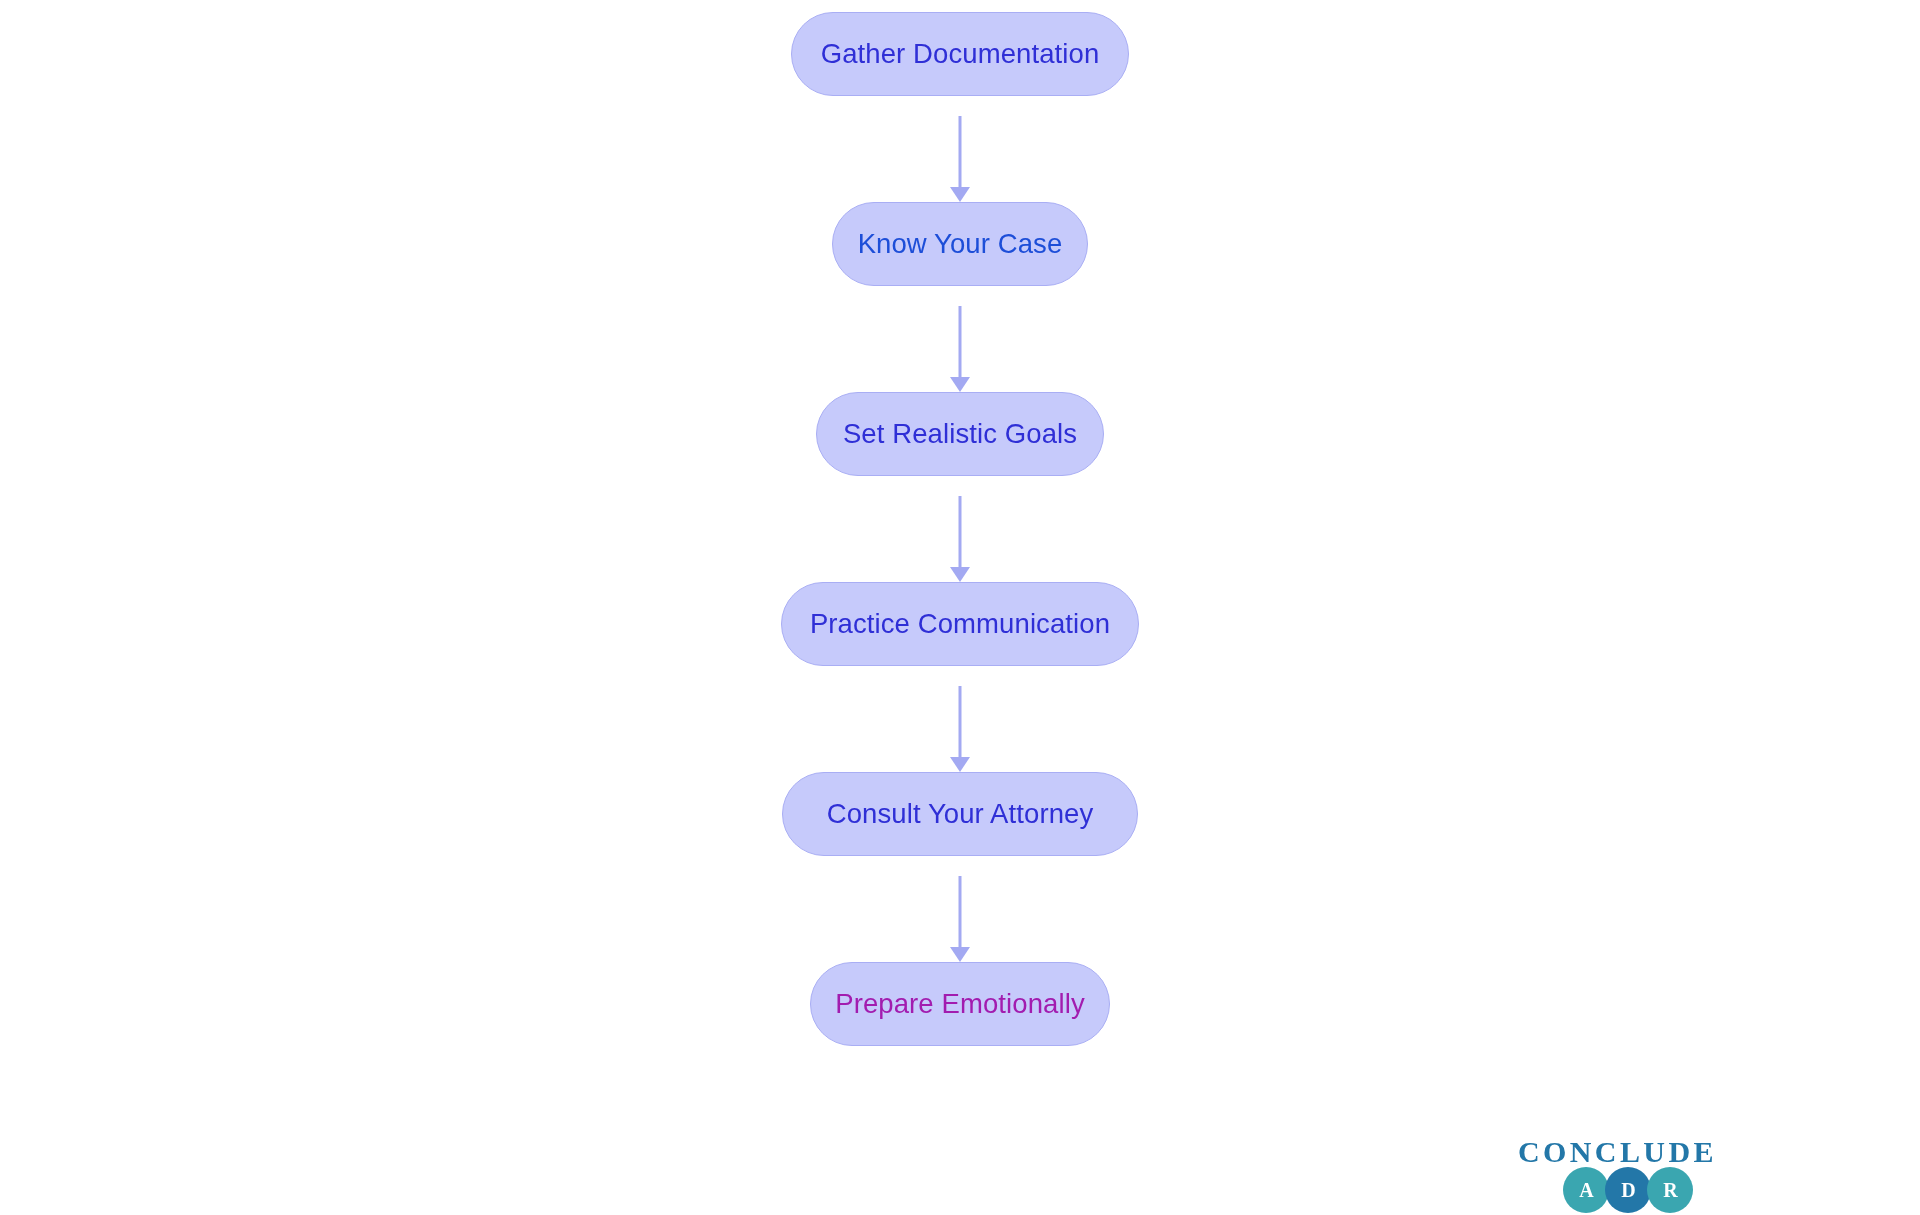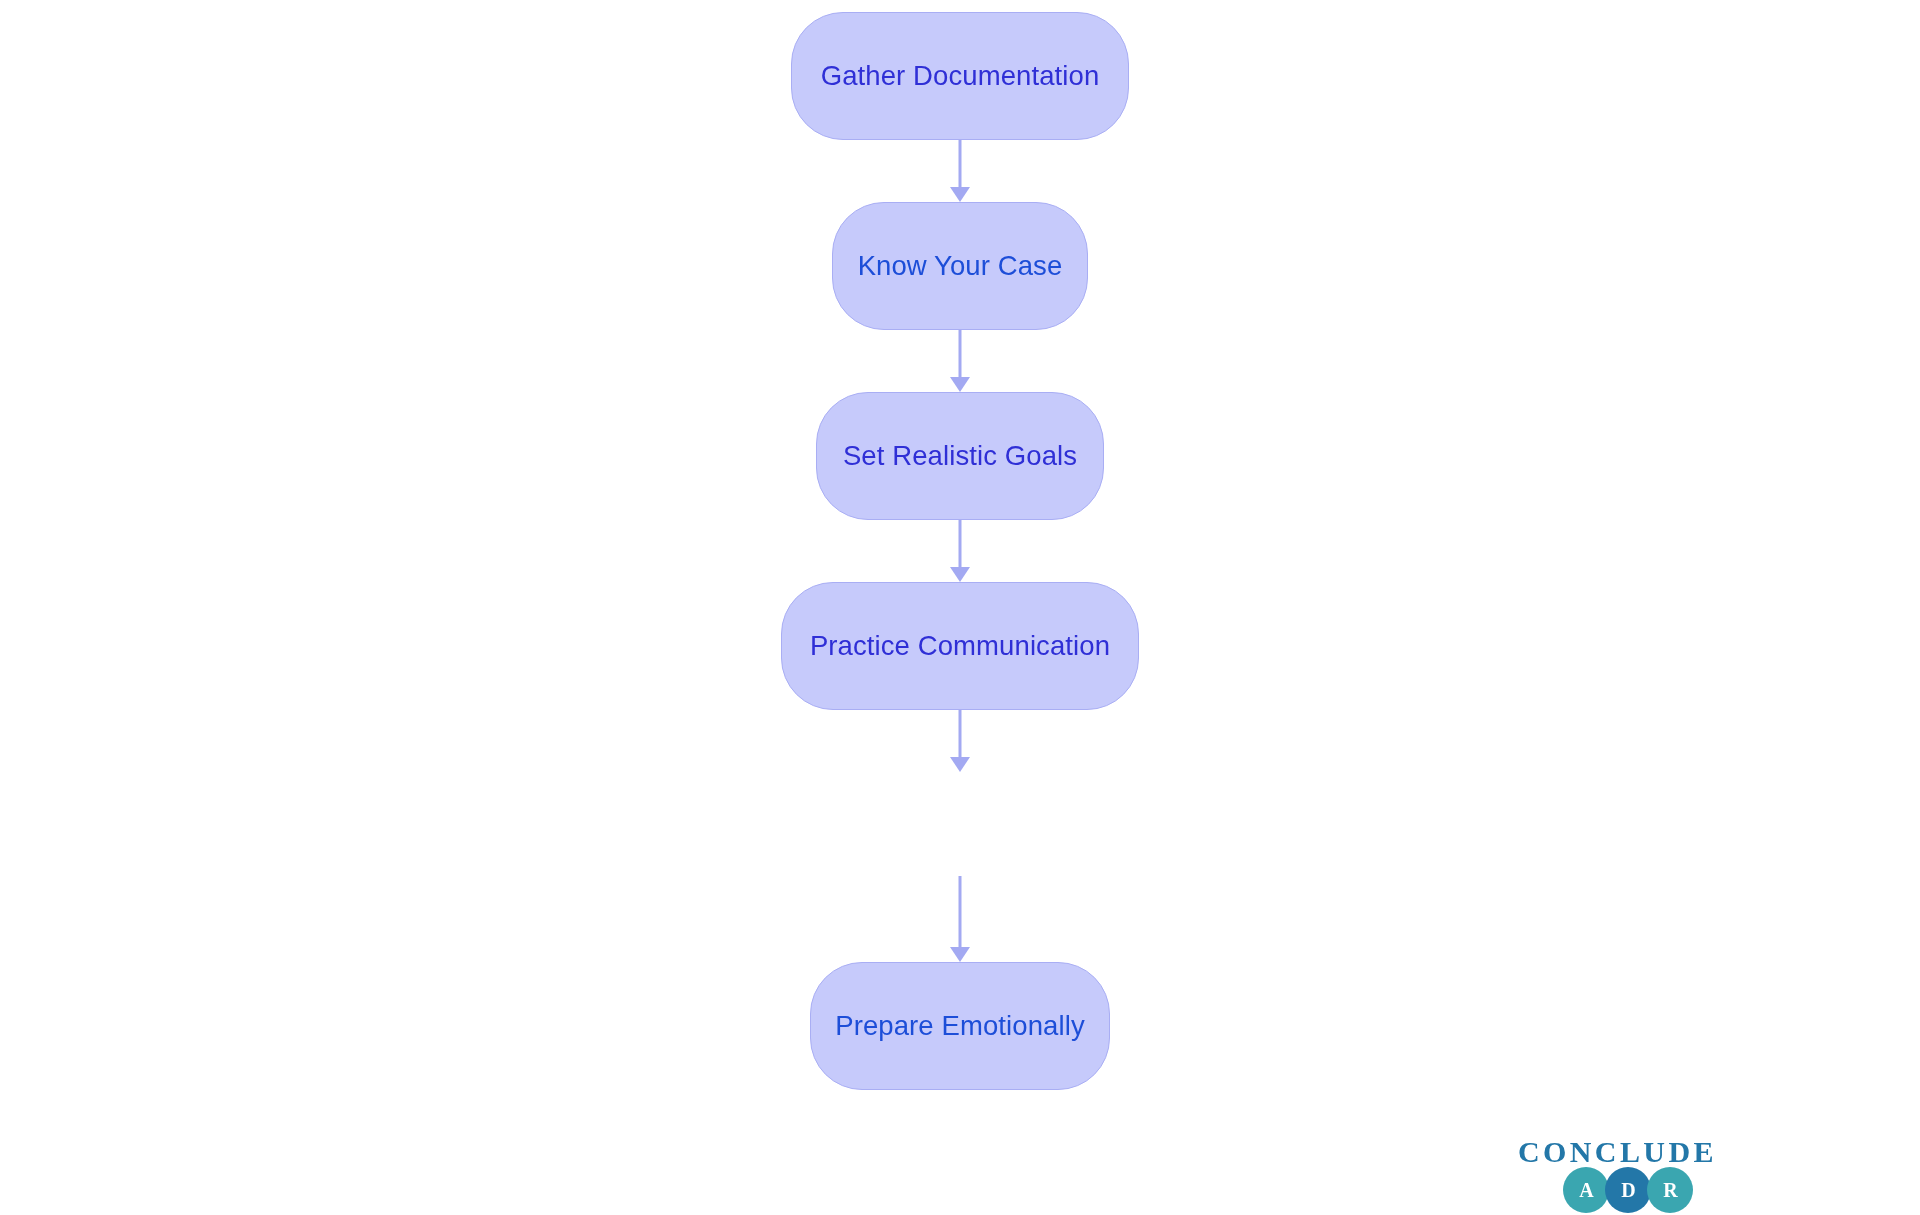--- a/index.html
+++ b/index.html
@@ -22,21 +22,21 @@
     left: 0;
     top: 0;
     width: 1920px;
     height: 1215px;
   }
 
   
   .flow-node {
     position: absolute;
     box-sizing: border-box;
-    height: 128px;
+    height: 84px;
     transform: translateX(-50%);
     background: #c6cafb;
     border: 1.6px solid #a9aef4;
     border-radius: 52px;
     display: flex;
     align-items: center;
     justify-content: center;
     z-index: 2;
   }
   .flow-node-label {
@@ -124,22 +124,25 @@
     </div>
     <div class="flow-node" style="left: 960px; top: 202px; width: 256px; background: rgb(198, 202, 251); border-color: rgb(169, 174, 244);">
       <span class="flow-node-label" style="color: #1d4ed8;">Know Your Case</span>
     </div>
     <div class="flow-node" style="left: 960px; top: 582px; width: 358px; background: rgb(198, 202, 251); border-color: rgb(169, 174, 244);">
       <span class="flow-node-label" style="color: rgb(47, 47, 214);">Practice Communication</span>
     </div>
     <div class="flow-node" style="left: 960px; top: 392px; width: 288px; background: rgb(198, 202, 251); border-color: rgb(169, 174, 244);">
       <span class="flow-node-label" style="color: rgb(47, 47, 214);">Set Realistic Goals</span>
     </div>
+    <div class="flow-node" style="left: 960px; top: 772px; width: 356px; background: rgb(198, 202, 251); border-color: rgb(169, 174, 244);">
+      <span class="flow-node-label" style="color: rgb(47, 47, 214);">Consult Your Attorney</span>
+    </div>
     <div class="flow-node" style="left: 960px; top: 962px; width: 300px; background: rgb(198, 202, 251); border-color: rgb(169, 174, 244);">
-      <span class="flow-node-label" style="color: #1d4ed8;">Prepare Emotionally</span>
+      <span class="flow-node-label" style="color: #a21caf;">Prepare Emotionally</span>
     </div>
     <div class="connector" style="left: 960px; top: 116px; width: 20px; height: 86px;">
       <div class="connector-line" style="height: 73px; background: rgb(163, 169, 242);"></div>
       <div class="connector-head" style="border-top-color: rgb(163, 169, 242);"></div>
     </div>
     <div class="connector" style="left: 960px; top: 306px; width: 20px; height: 86px;">
       <div class="connector-line" style="height: 73px; background: rgb(163, 169, 242);"></div>
       <div class="connector-head" style="border-top-color: rgb(163, 169, 242);"></div>
     </div>
     <div class="connector" style="left: 960px; top: 496px; width: 20px; height: 86px;">

